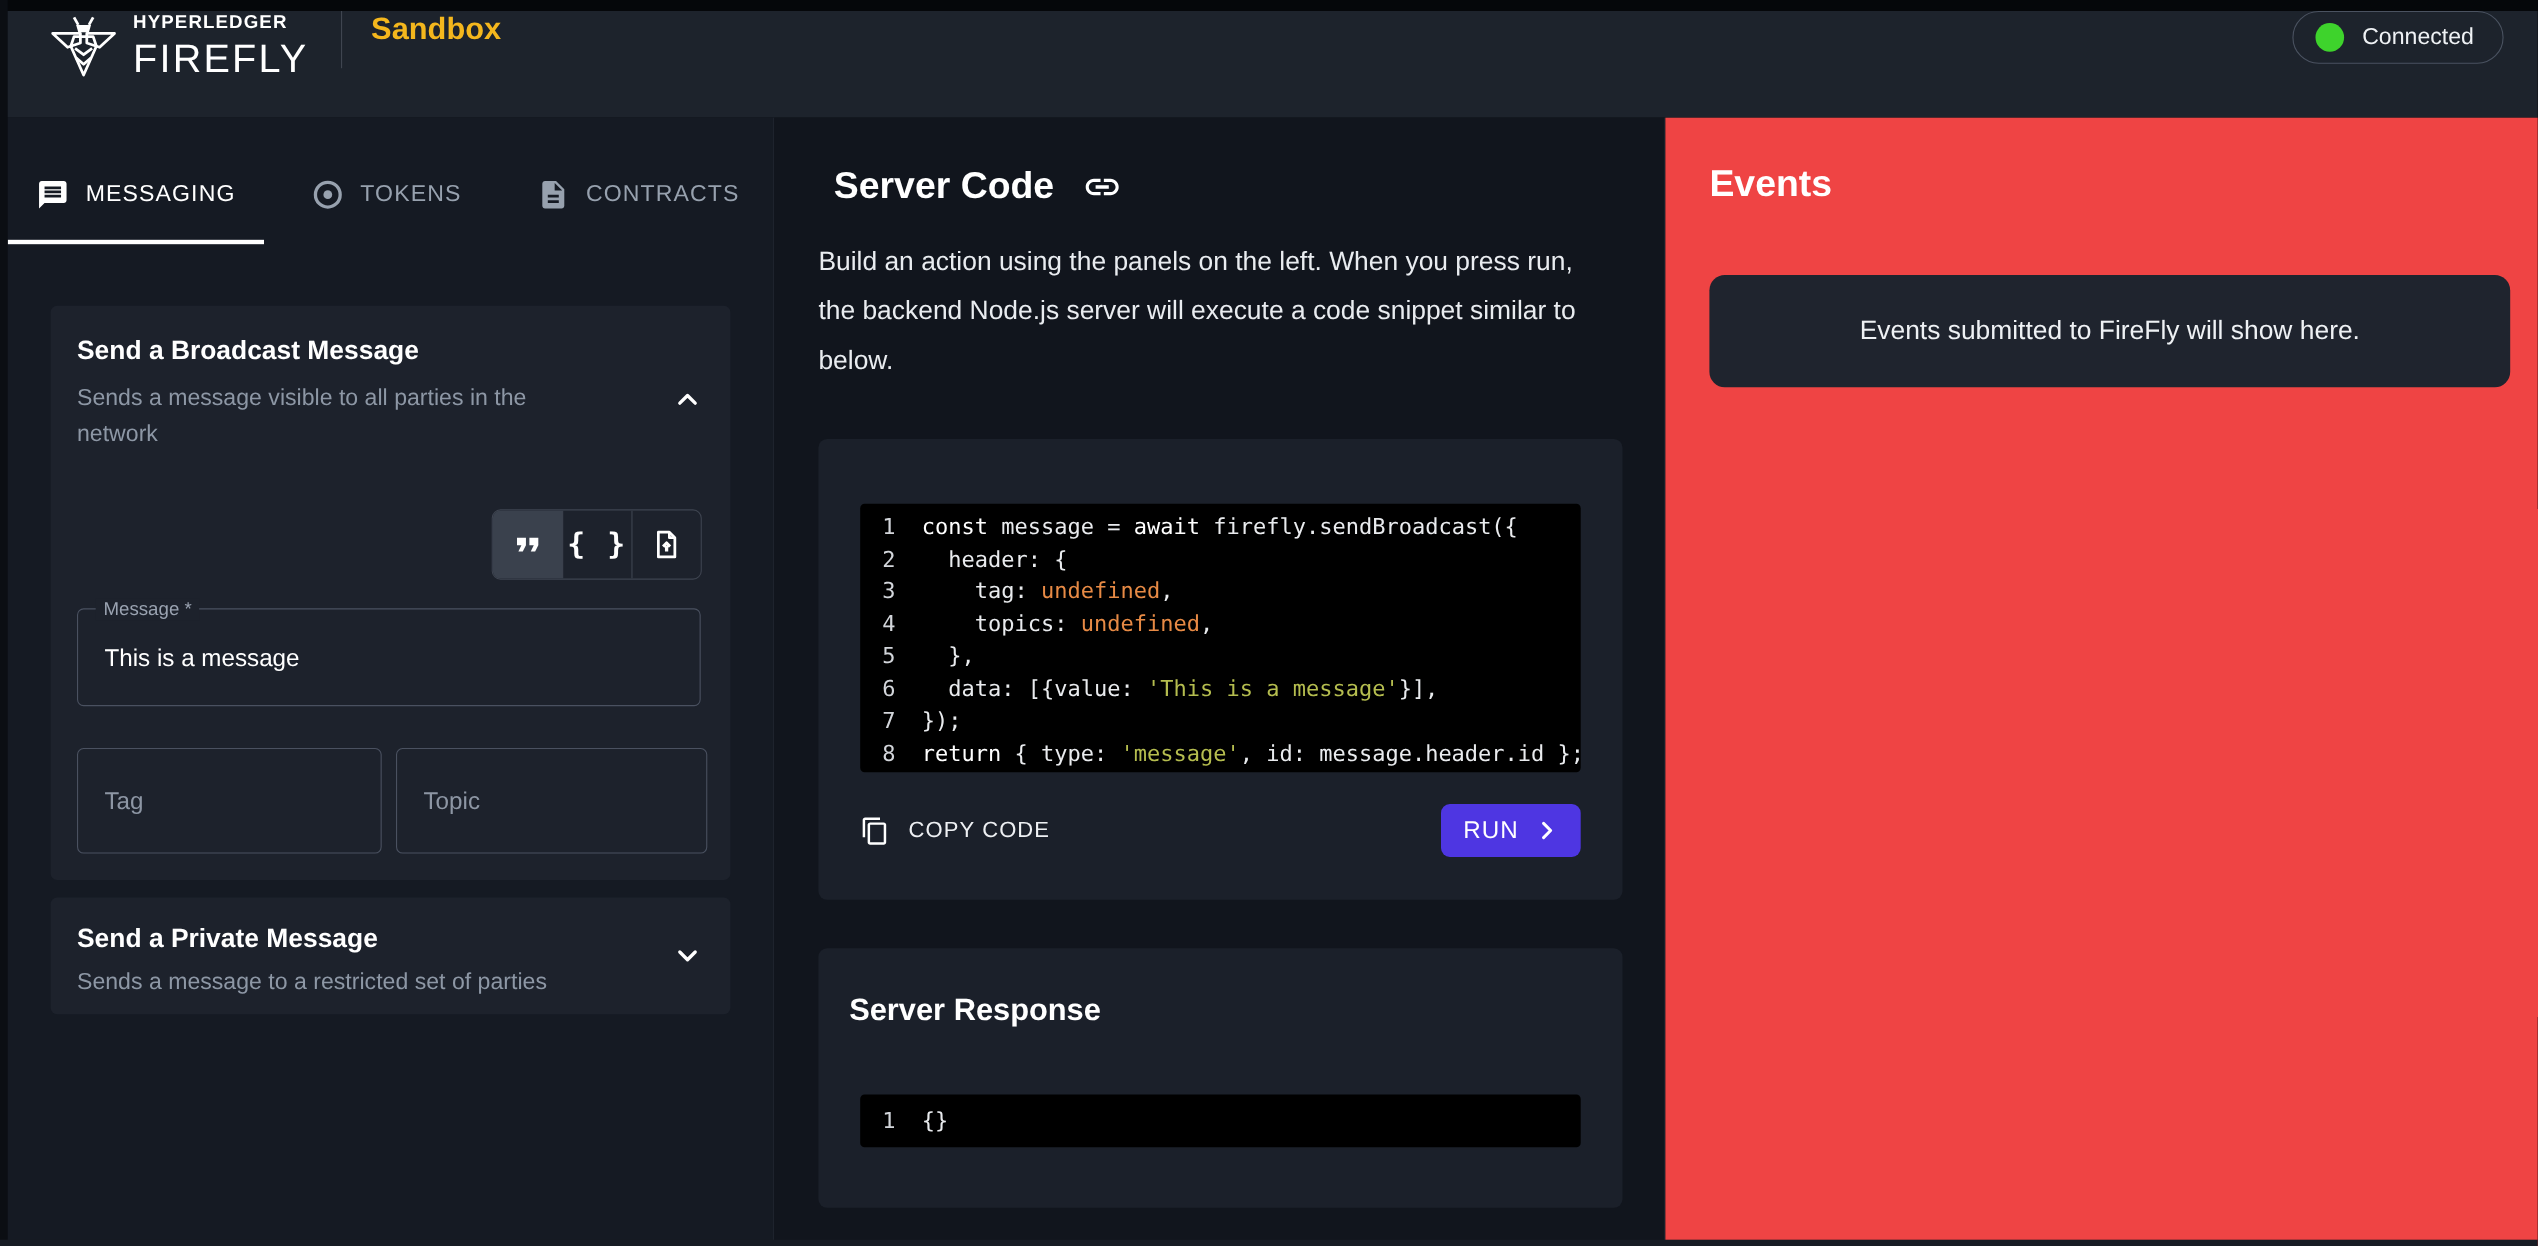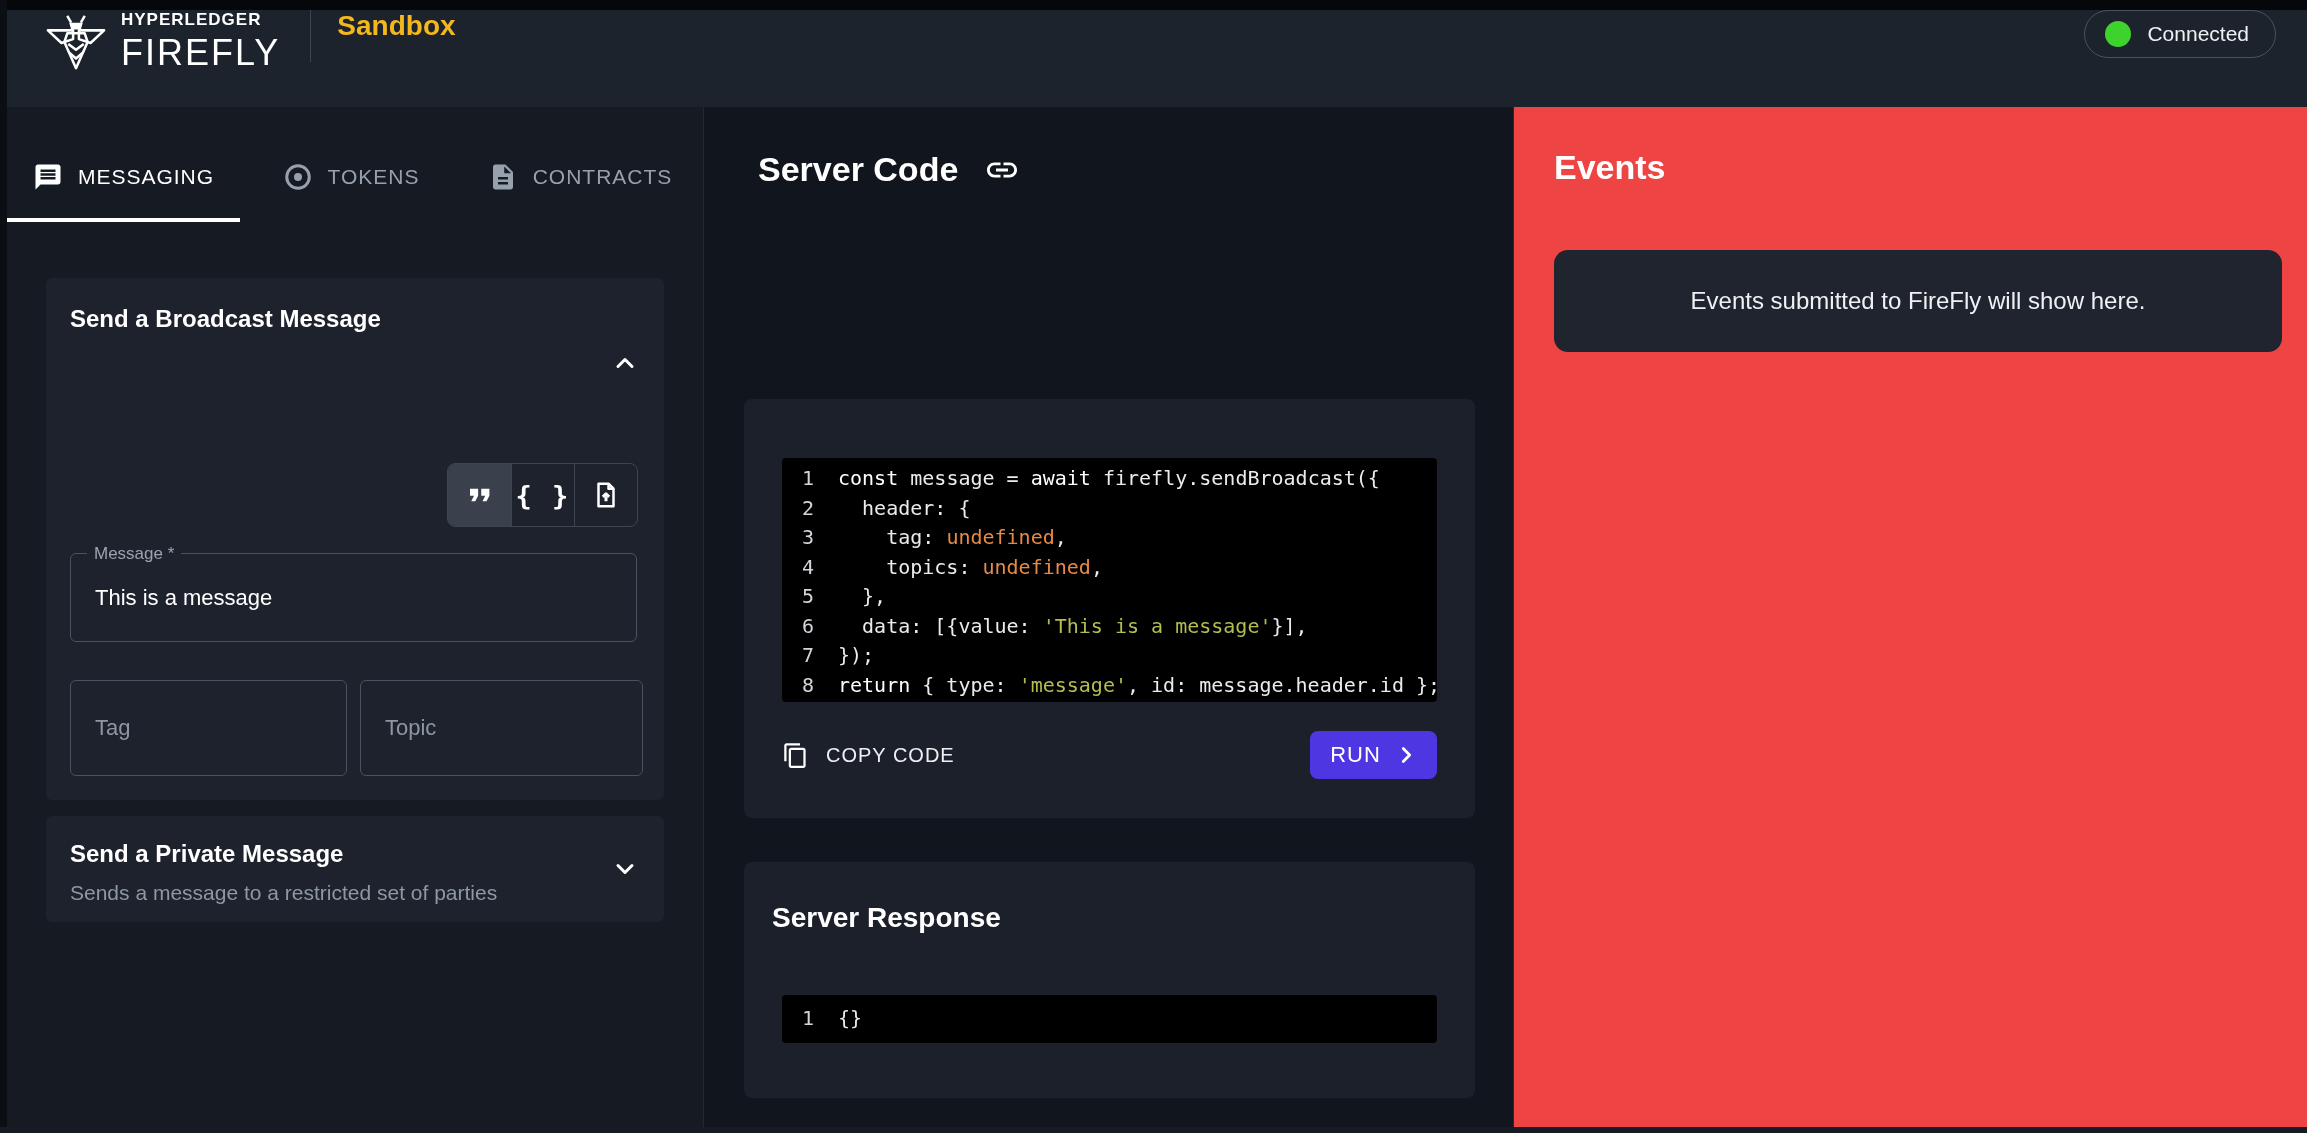--- a/index.html
+++ b/index.html
@@ -155,20 +155,21 @@
           </svg>
         </span>
         <span class="tab-label">CONTRACTS</span>
       </div>
     </div>
     <div class="tab-underline"></div>
 
     <div class="card card-broadcast">
       <div style="padding:27px 26px 0 24px;">
         <div class="card-title">Send a Broadcast Message</div>
+        <div class="card-desc" style="width:470px; margin-top:12px;">Sends a message visible to all parties in the network</div>
       </div>
       <div class="chevron-btn" style="right:22px; top:68px;">
         <span>
           <svg width="28" height="28" viewBox="0 0 24 24" fill="none" stroke="#ffffff" stroke-width="2.6" stroke-linecap="round" stroke-linejoin="round">
             <path d="M6 15 L12 9 L18 15"></path>
           </svg>
         </span>
       </div>
 
       <div class="btn-group">
@@ -223,20 +224,21 @@
 
   <div class="panel panel-mid">
     <div class="mid-title-row">
       <span class="section-title">Server Code</span>
       <span>
         <svg width="36" height="36" viewBox="0 0 24 24" fill="#ffffff">
           <path d="M3.9 12c0-1.71 1.39-3.1 3.1-3.1h4V7H7c-2.76 0-5 2.24-5 5s2.24 5 5 5h4v-1.9H7c-1.71 0-3.1-1.39-3.1-3.1zM8 13h8v-2H8v2zm9-6h-4v1.9h4c1.71 0 3.1 1.39 3.1 3.1s-1.39 3.1-3.1 3.1h-4V17h4c2.76 0 5-2.24 5-5s-2.24-5-5-5z"></path>
         </svg>
       </span>
     </div>
+    <div class="mid-desc">Build an action using the panels on the left. When you press run, the backend Node.js server will execute a code snippet similar to below.</div>
 
     <div class="mid-card card-code">
       <div class="code-block code-main">
           <div class="code-line"><span class="ln">1</span><span class="tok-kw">const</span><span class="tok-p"> message = </span><span class="tok-kw">await</span><span class="tok-p"> firefly.sendBroadcast({</span></div>
           <div class="code-line"><span class="ln">2</span><span class="tok-p">  header: {</span></div>
           <div class="code-line"><span class="ln">3</span><span class="tok-p">    tag: </span><span class="tok-und">undefined</span><span class="tok-p">,</span></div>
           <div class="code-line"><span class="ln">4</span><span class="tok-p">    topics: </span><span class="tok-und">undefined</span><span class="tok-p">,</span></div>
           <div class="code-line"><span class="ln">5</span><span class="tok-p">  },</span></div>
           <div class="code-line"><span class="ln">6</span><span class="tok-p">  data: [{value: </span><span class="tok-str">'This is a message'</span><span class="tok-p">}],</span></div>
           <div class="code-line"><span class="ln">7</span><span class="tok-p">});</span></div>

